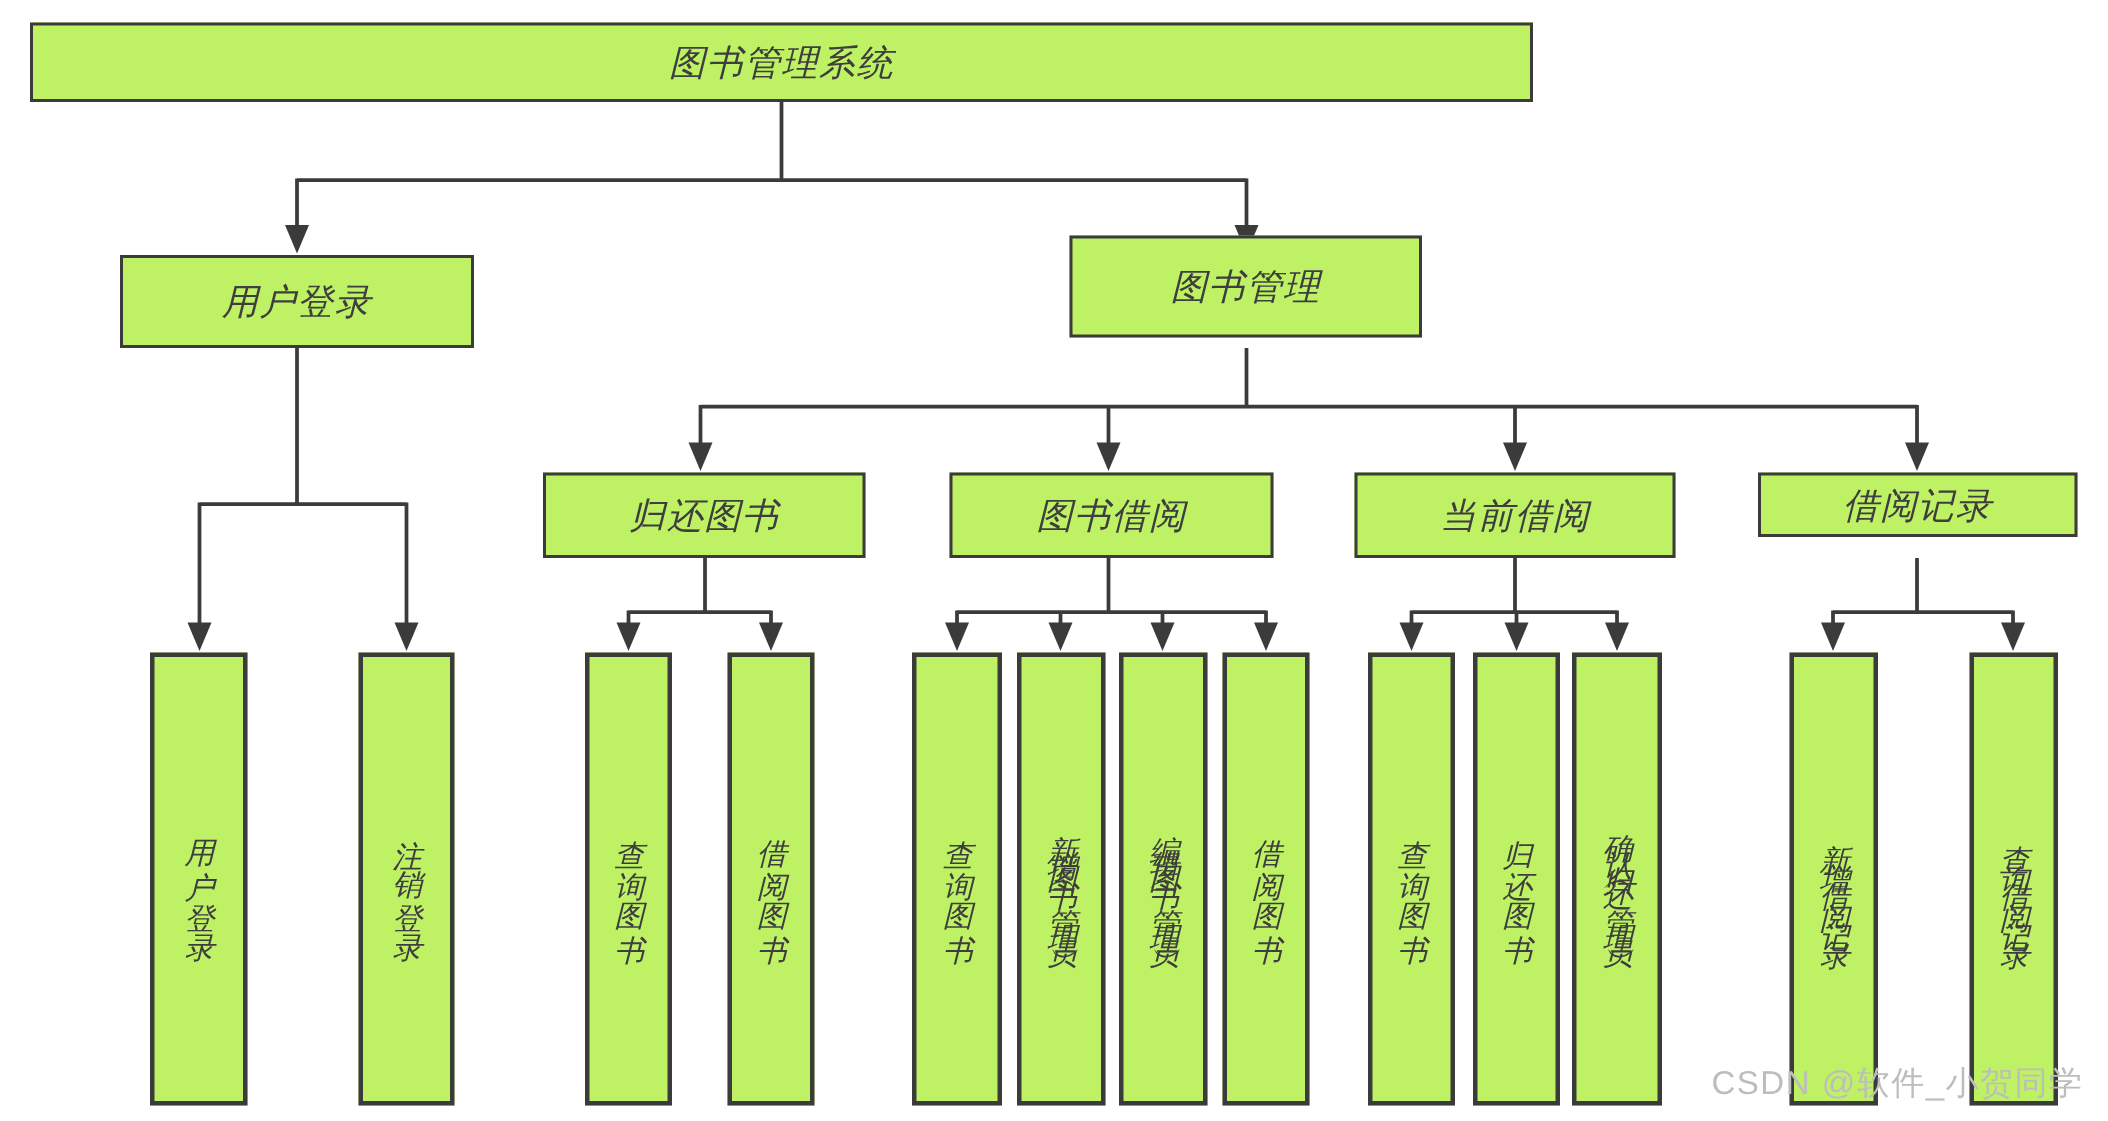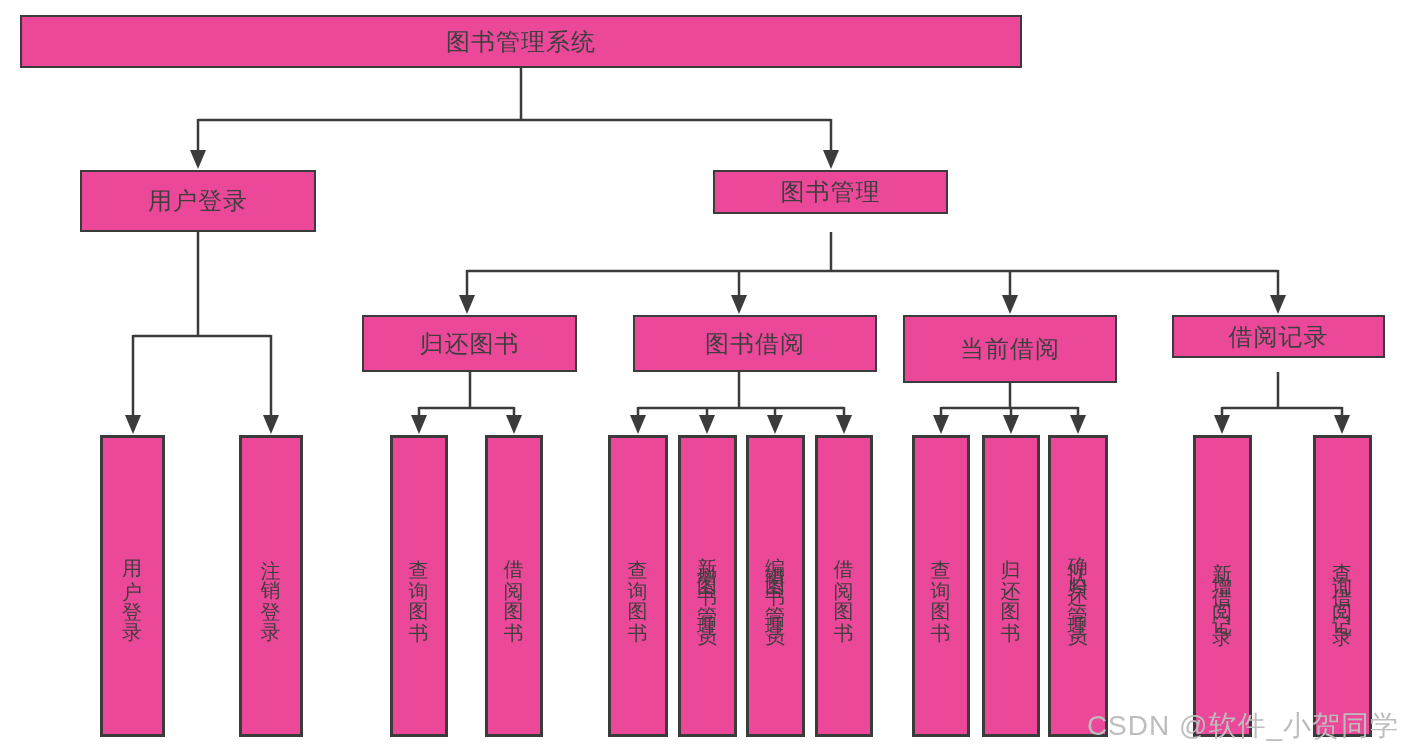--- a/index.html
+++ b/index.html
@@ -9,33 +9,34 @@
   body{
     width:1405px;height:747px;position:relative;overflow:hidden;
     background:var(--background);
     font-family:"Liberation Sans","DejaVu Sans",sans-serif;
   }
   .edges{position:absolute;left:0;top:0;z-index:1;color:var(--line);}
   .edges path{stroke:currentColor;stroke-width:2.5;fill:none;}
   .edges polygon{fill:currentColor;stroke:none;}
   .box{
     position:absolute;z-index:2;box-sizing:border-box;
-    background:#ec4899;border:2.5px solid var(--line);
+    background:#bef264;border:2.5px solid var(--line);
     display:flex;align-items:center;justify-content:center;
     color:var(--text);
+    font-style:italic;
   }
   .h{font-size:24px;letter-spacing:1px;}
   .v{border-width:3px;}
   .vtext{
     writing-mode:vertical-rl;text-orientation:mixed;
     font-size:20px;line-height:1;white-space:nowrap;
   }
   .watermark{
-    position:absolute;z-index:5;right:6px;top:707px;
-    font-size:28px;color:var(--watermark);letter-spacing:1px;
+    position:absolute;z-index:5;right:16px;top:707px;
+    font-size:22px;color:var(--watermark);letter-spacing:1px;
     pointer-events:none;
   }
 </style>
 </head>
 <body>
 
 <svg class="edges" width="1405" height="747" viewBox="0 0 1405 747">
   <g>
     <path d="M521 67 V120 M198 120 H831 M198 119 V152 M831 119 V152"></path>
     <polygon points="190,150 206,150 198,169"></polygon>
@@ -74,25 +75,25 @@
   <g>
     <path d="M1278 372 V408 M1222 408 H1342 M1222 407 V418 M1342 407 V418"></path>
     <polygon points="1214,415 1230,415 1222,434"></polygon>
     <polygon points="1334,415 1350,415 1342,434"></polygon>
   </g>
 </svg>
 
 <div class="box h" style="left:20px;top:15px;width:1002px;height:53px">图书管理系统</div>
 
 <div class="box h" style="left:80px;top:170px;width:236px;height:62px">用户登录</div>
-<div class="box h" style="left:713px;top:170px;width:235px;height:44px">图书管理</div>
+<div class="box h" style="left:713px;top:157px;width:235px;height:68px">图书管理</div>
 
 <div class="box h" style="left:362px;top:315px;width:215px;height:57px">归还图书</div>
-<div class="box h" style="left:633px;top:315px;width:244px;height:57px">图书借阅</div>
-<div class="box h" style="left:903px;top:315px;width:214px;height:68px">当前借阅</div>
+<div class="box h" style="left:633px;top:315px;width:216px;height:57px">图书借阅</div>
+<div class="box h" style="left:903px;top:315px;width:214px;height:57px">当前借阅</div>
 <div class="box h" style="left:1172px;top:315px;width:213px;height:43px">借阅记录</div>
 
 <div class="box v" style="left:100px;top:435px;width:65px;height:302px">
   <span class="vtext" style="letter-spacing: 21px;">用户登录</span>
 </div>
 <div class="box v" style="left:239px;top:435px;width:64px;height:302px">
   <span class="vtext" style="letter-spacing: 21px;">注销登录</span>
 </div>
 
 <div class="box v" style="left:390px;top:435px;width:58px;height:302px">

